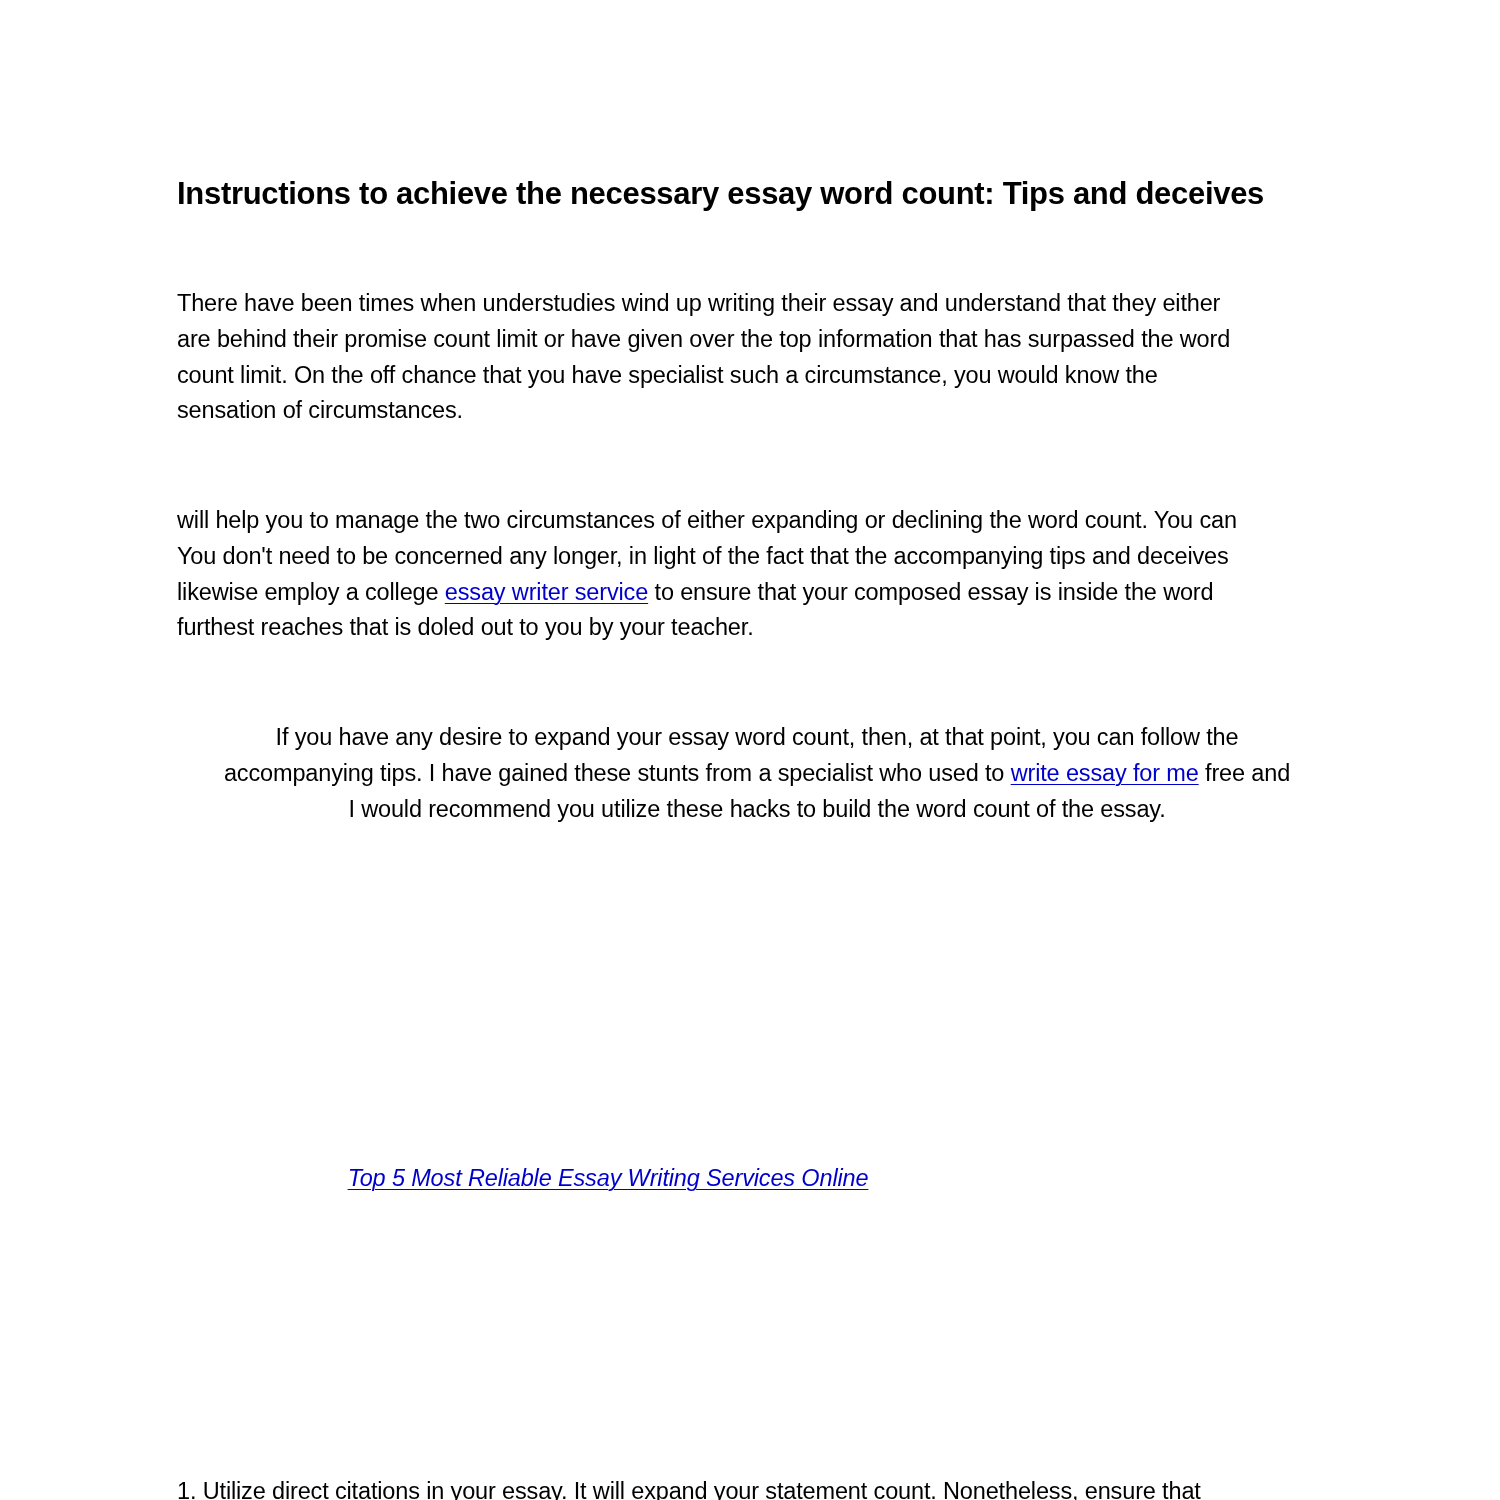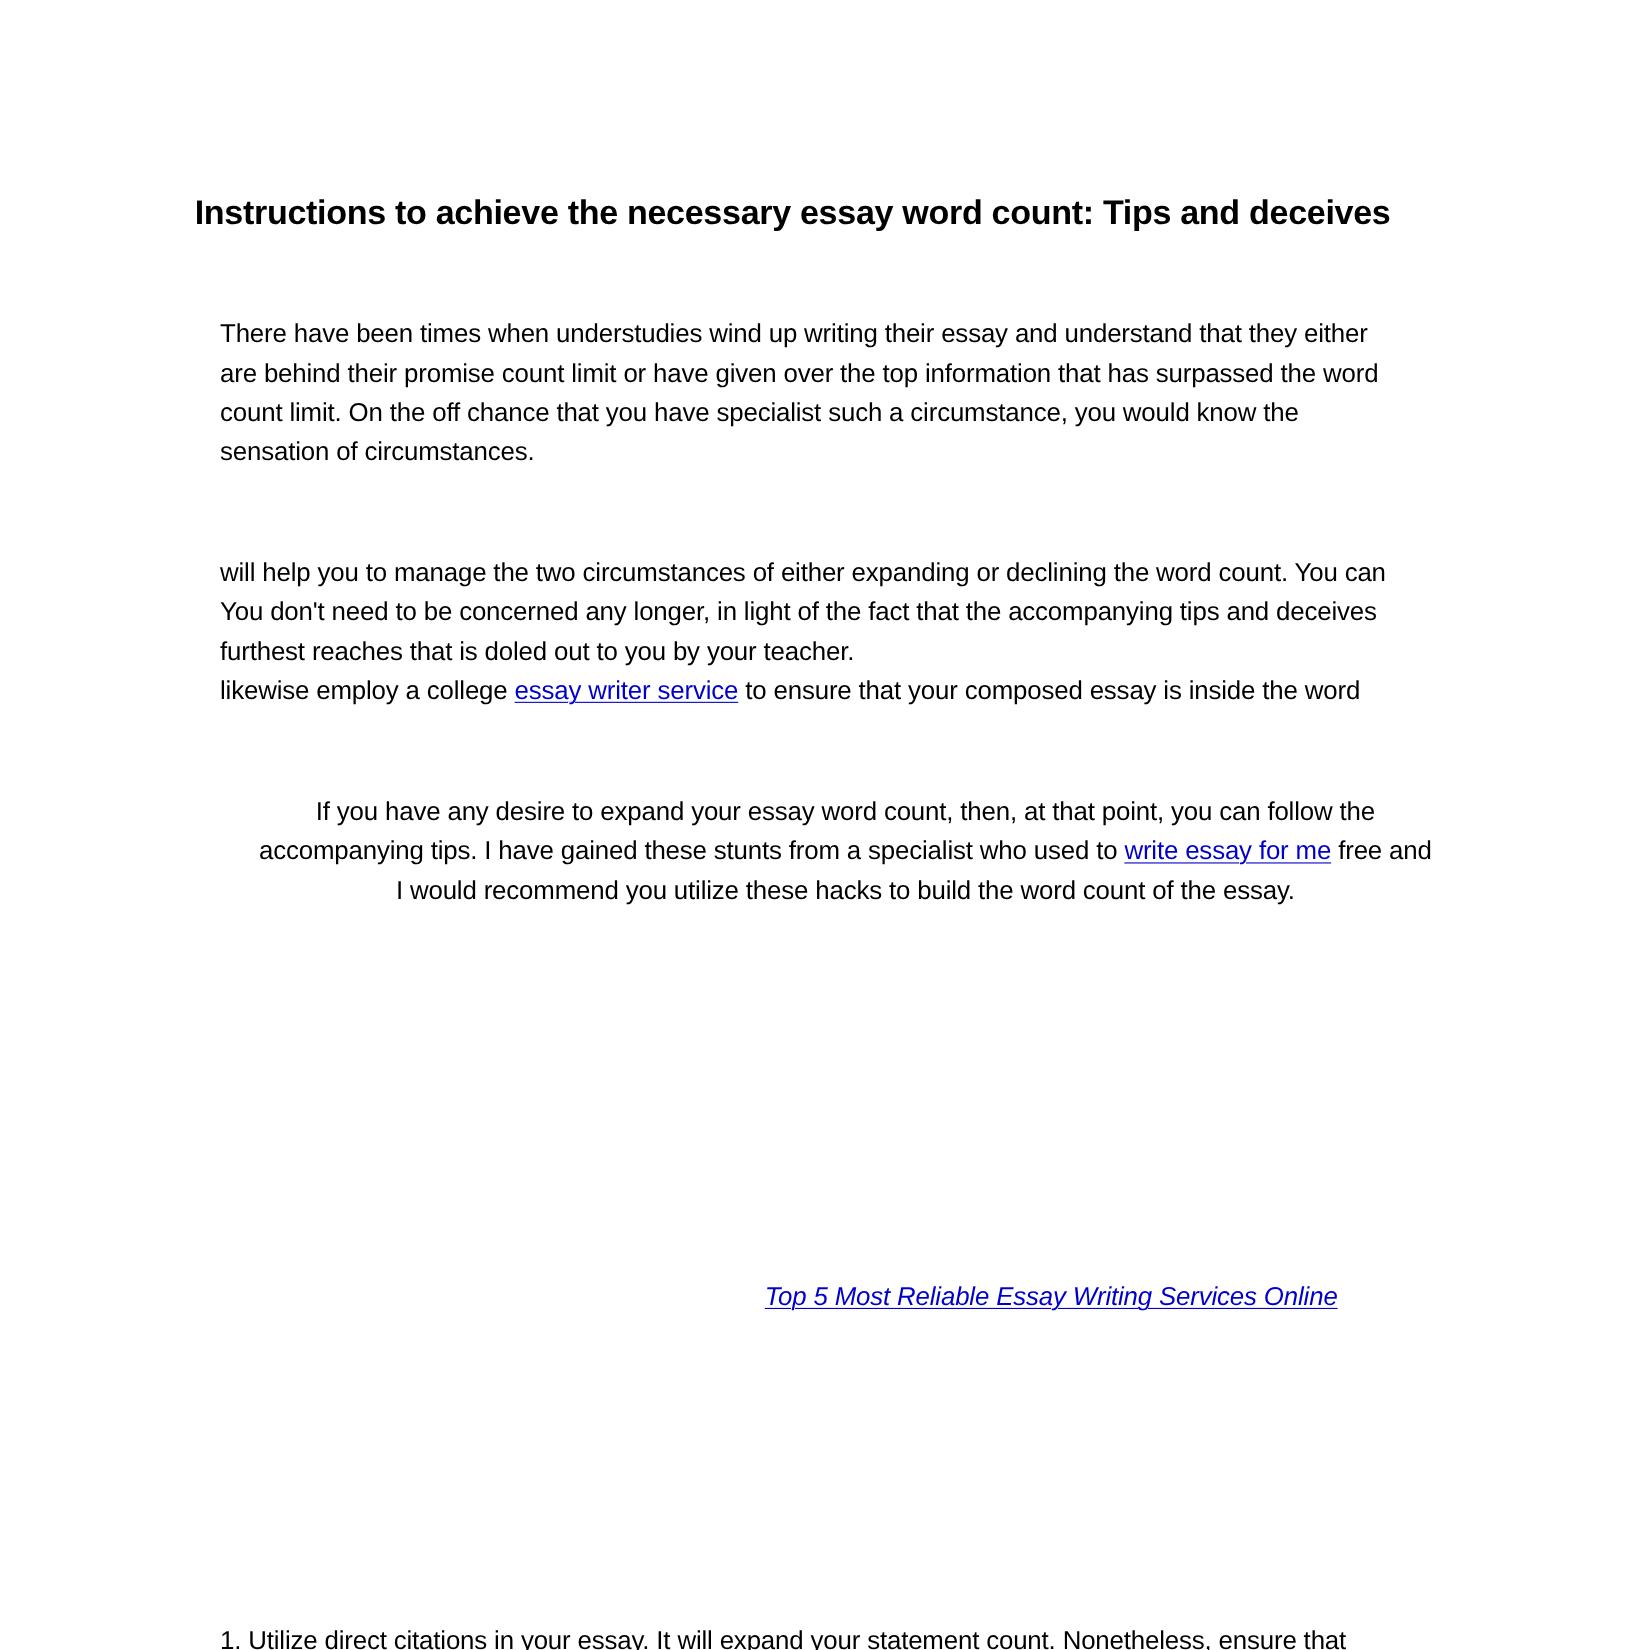--- a/index.html
+++ b/index.html
@@ -37,38 +37,37 @@
       position: absolute;
       left: 177px;
       width: 1160px;
       font-size: 23.5px;
       line-height: 35.8px;
       letter-spacing: -0.15px;
     }
     .para .line {
       display: block;
       white-space: nowrap;
-      margin-left: 23px;
     }
     #p1 { top: 286px; }
     #p2 { top: 503px; }
     #p3 { top: 720px; text-align: center; }
     #p4 { top: 1474px; }
     a.link {
       color: #0000cc;
       text-decoration: underline;
       text-underline-offset: 3px;
       text-decoration-thickness: 1px;
     }
     .center-link {
       position: absolute;
       left: 0;
       width: 1216px;
       top: 1162px;
-      text-align: right;
+      text-align: center;
       font-size: 23.5px;
       line-height: 32px;
       font-style: italic;
       letter-spacing: -0.15px;
     }
   </style>
 </head>
 <body>
 
 <div class="page">
@@ -78,22 +77,22 @@
   <div class="para" id="p1">
     <span class="line">There have been times when understudies wind up writing their essay and understand that they either</span>
     <span class="line">are behind their promise count limit or have given over the top information that has surpassed the word</span>
     <span class="line">count limit. On the off chance that you have specialist such a circumstance, you would know the</span>
     <span class="line">sensation of circumstances.</span>
   </div>
 
   <div class="para" id="p2">
     <span class="line">will help you to manage the two circumstances of either expanding or declining the word count. You can</span>
     <span class="line">You don't need to be concerned any longer, in light of the fact that the accompanying tips and deceives</span>
+    <span class="line"><span>likewise employ a college </span><a class="link">essay writer service</a><span> to ensure that your composed essay is inside the word</span></span>
     <span class="line">furthest reaches that is doled out to you by your teacher.</span>
-    <span class="line"><span>likewise employ a college </span><a class="link">essay writer service</a><span> to ensure that your composed essay is inside the word</span></span>
   </div>
 
   <div class="para" id="p3">
     <span class="line">If you have any desire to expand your essay word count, then, at that point, you can follow the</span>
     <span class="line"><span>accompanying tips. I have gained these stunts from a specialist who used to </span><a class="link">write essay for me</a><span> free and</span></span>
     <span class="line">I would recommend you utilize these hacks to build the word count of the essay.</span>
   </div>
 
   <div class="center-link">
     <a class="link">Top 5 Most Reliable Essay Writing Services Online</a>

